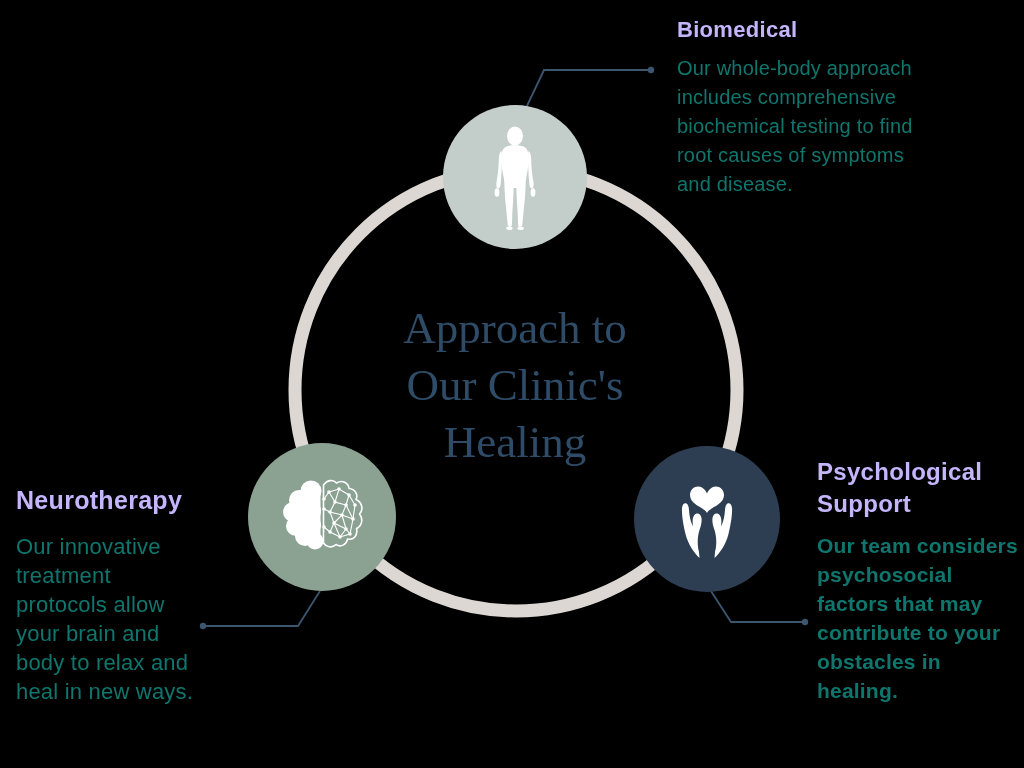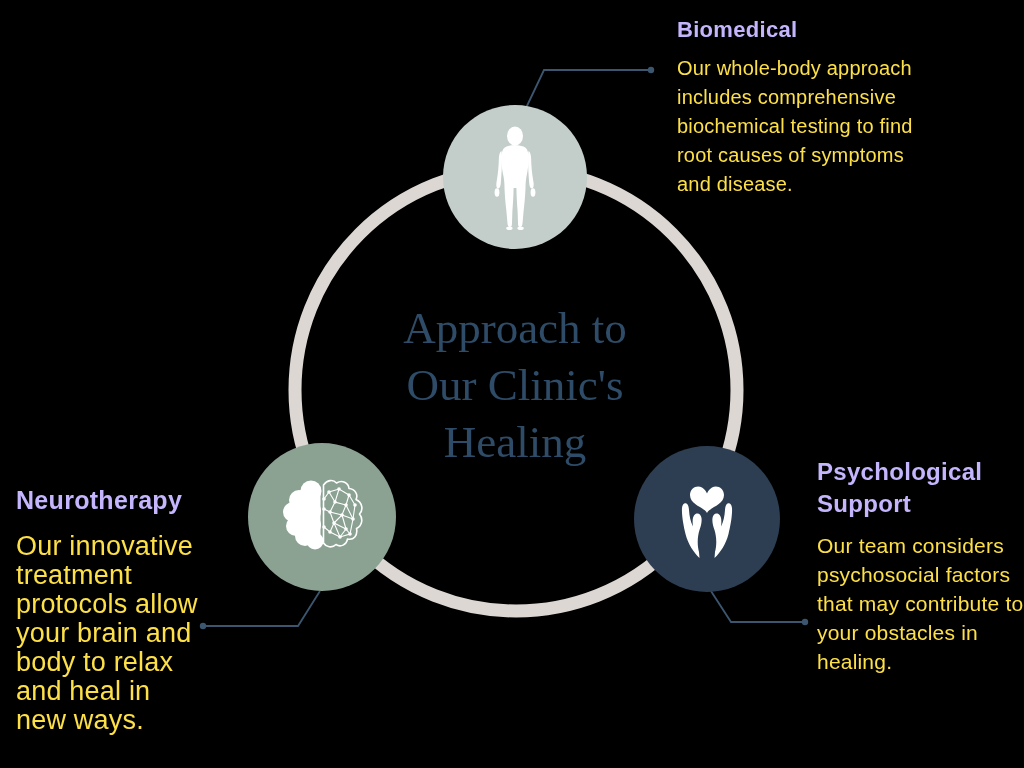--- a/index.html
+++ b/index.html
@@ -6,31 +6,31 @@
   #canvas{
     position:relative;width:1024px;height:768px;background:#000;overflow:hidden;
     font-family:"Liberation Sans", sans-serif;
   }
   #diagram-svg{position:absolute;left:0;top:0;}
   .text-block{position:absolute;}
   .node-heading{
     font-weight:bold;color:#c4b5fd;letter-spacing:.3px;line-height:1.28;
   }
   .node-body{
-    color:#fde047;letter-spacing:.2px;line-height:29px;
+    color:#0f766e;letter-spacing:.2px;line-height:29px;
   }
   #biomedical-block{left:677px;top:16px;width:278px;}
   #biomedical-block .node-heading{font-size:22px;}
   #biomedical-block .node-body{margin-top:10px;font-size:20px;width:262px;}
   #neurotherapy-block{left:16px;top:484px;width:200px;}
   #neurotherapy-block .node-heading{font-size:25px;}
-  #neurotherapy-block .node-body{margin-top:16px;font-size:27px;width:182px;}
+  #neurotherapy-block .node-body{margin-top:16px;font-size:22px;width:182px;}
   #psychological-block{left:817px;top:456px;width:210px;}
   #psychological-block .node-heading{font-size:24px;line-height:32px;}
-  #psychological-block .node-body{margin-top:11px;font-size:21px;width:208px;}
+  #psychological-block .node-body{margin-top:11px;font-size:21px;width:208px;font-weight:bold;}
   #center-title{
     left:340px;top:300px;width:350px;text-align:center;
     font-family:"Liberation Serif", serif;font-size:45px;line-height:57px;
     color:#2e4b67;font-weight:normal;
   }
 </style>
 </head>
 <body>
 
 <div id="canvas">

